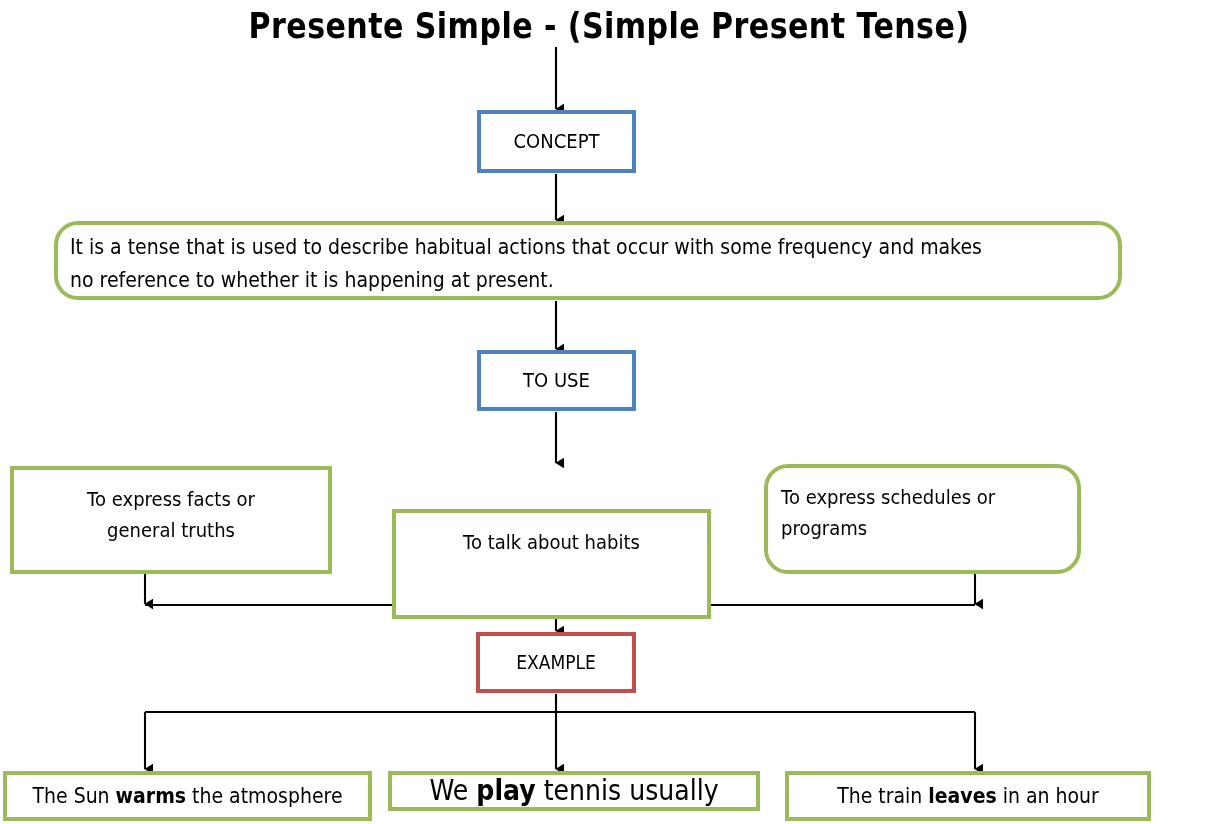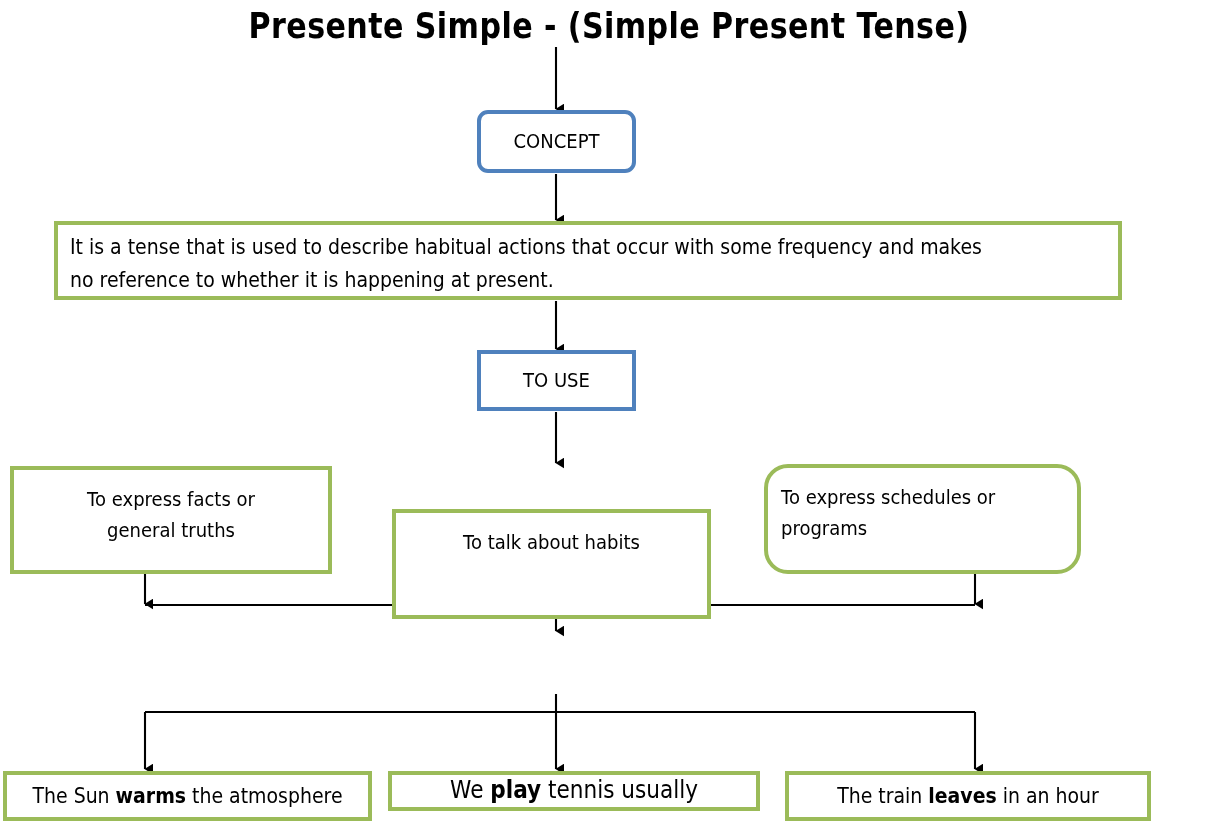--- a/index.html
+++ b/index.html
@@ -63,29 +63,29 @@
     transform: scaleX(0.9);
     transform-origin: left center;
   }
   .node.center-both { align-items: center; justify-content: center; }
   .node.center-both .txt { text-align: center; transform-origin: center center; }
   .node.top-left { align-items: flex-start; justify-content: flex-start; }
   .node.top-center { align-items: flex-start; justify-content: center; }
   .node.top-center .txt { text-align: center; transform-origin: center top; }
 
   
-  #node-concept  { left: 477px; top: 110px; width: 159px; height: 63px; font-size: 20px; border-radius: 11px; }
-  #node-desc     { left: 54px;  top: 221px; width: 1068px; height: 79px; font-size: 21px; padding: 6px 5px 0 12px; }
+  #node-concept  { left: 477px; top: 110px; width: 159px; height: 63px; font-size: 20px; }
+  #node-desc     { left: 54px;  top: 221px; width: 1068px; height: 79px; font-size: 21px; padding: 6px 5px 0 12px; border-radius: 24px; }
   #node-touse    { left: 477px; top: 350px; width: 159px; height: 61px; font-size: 20px; }
   #node-use1     { left: 10px;  top: 466px; width: 322px; height: 108px; font-size: 20px; padding: 14px 10px 0 10px; }
   #node-use2     { left: 392px; top: 464px; width: 319px; height: 110px; font-size: 20px; padding: 14px 10px 0 10px; margin-top: 45px; }
   #node-use3     { left: 764px; top: 464px; width: 317px; height: 110px; font-size: 20px; padding: 14px 0 0 13px; border-radius: 24px; }
   #node-example  { left: 476px; top: 632px; width: 160px; height: 61px; font-size: 19px; }
   #node-ex1      { left: 3px;   top: 771px; width: 369px; height: 50px; font-size: 21px; }
-  #node-ex2      { left: 388px; top: 771px; width: 372px; height: 40px; font-size: 24px; }
+  #node-ex2      { left: 388px; top: 771px; width: 372px; height: 40px; font-size: 28px; }
   #node-ex3      { left: 785px; top: 771px; width: 366px; height: 50px; font-size: 21px; }
 
   .node .txt b { font-weight: bold; }
   .node .txt .line { display: block; }
 </style>
 </head>
 <body>
 
 <div id="canvas">
 
@@ -149,20 +149,23 @@
     </span>
   </div>
 
   <div id="node-use3" class="node green top-left">
     <span class="txt">
       <span class="line">To express schedules or</span>
       <span class="line">programs</span>
     </span>
   </div>
 
+  <div id="node-example" class="node red center-both">
+    <span class="txt">EXAMPLE</span>
+  </div>
 
   <div id="node-ex1" class="node green center-both">
     <span class="txt"><span>The Sun </span><b>warms</b><span> the atmosphere</span></span>
   </div>
 
   <div id="node-ex2" class="node green center-both">
     <span class="txt"><span>We </span><b>play</b><span> tennis usually</span></span>
   </div>
 
   <div id="node-ex3" class="node green center-both">

